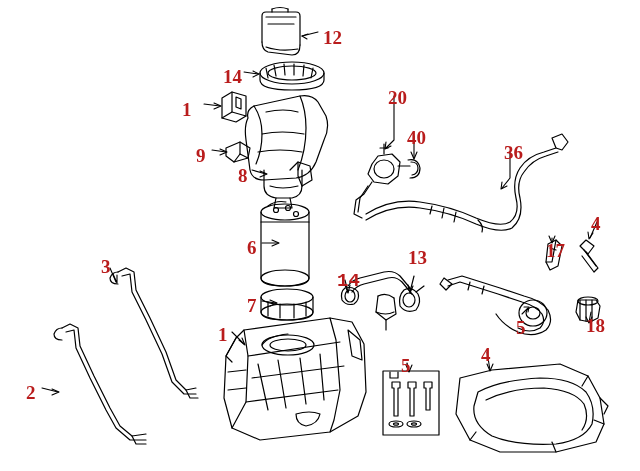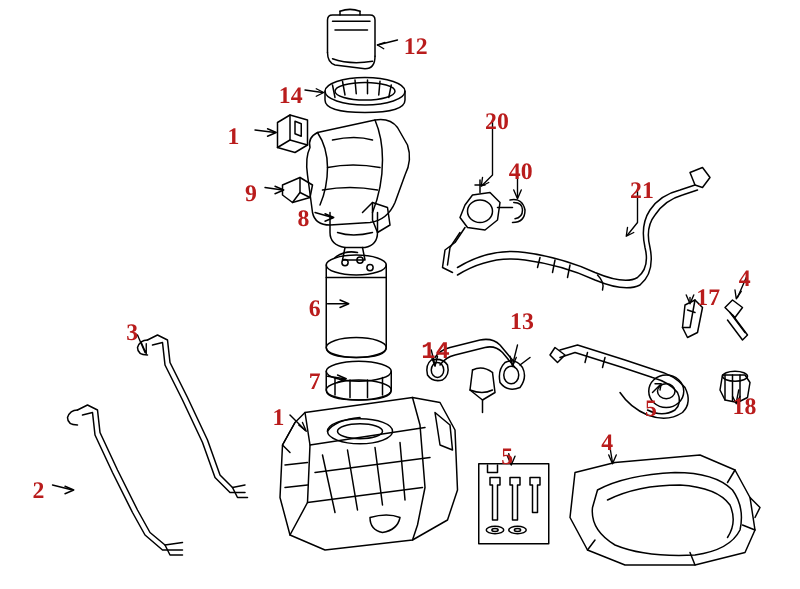--- a/index.html
+++ b/index.html
@@ -300,19 +300,19 @@
   <div class="callout" style="left:247px; top:296px;">7</div>
   <div class="callout" style="left:238px; top:166px;">8</div>
   <div class="callout" style="left:196px; top:146px;">9</div>
   <div class="callout" style="left:182px; top:100px;">1</div>
   <div class="callout" style="left:223px; top:67px;">14</div>
   <div class="callout" style="left:323px; top:28px;">12</div>
   <div class="callout" style="left:408px; top:248px;text-align:center;">13</div>
   <div class="callout" style="left:337px; top:272px;font-family:Liberation Mono, monospace;">14</div>
   <div class="callout" style="left:516px; top:318px;">5</div>
   <div class="callout" style="left:591px; top:214px;">4</div>
-  <div class="callout" style="left:546px; top:229px;margin-left:11px;">17</div>
+  <div class="callout" style="left:546px; top:241px;">17</div>
   <div class="callout" style="left:586px; top:316px;">18</div>
   <div class="callout" style="left:388px; top:88px;">20</div>
   <div class="callout" style="left:407px; top:128px;">40</div>
-  <div class="callout" style="left:504px; top:143px;">21</div>
+  <div class="callout" style="left:504px; top:143px;">36</div>
 
 </div>
 
 </body></html>

